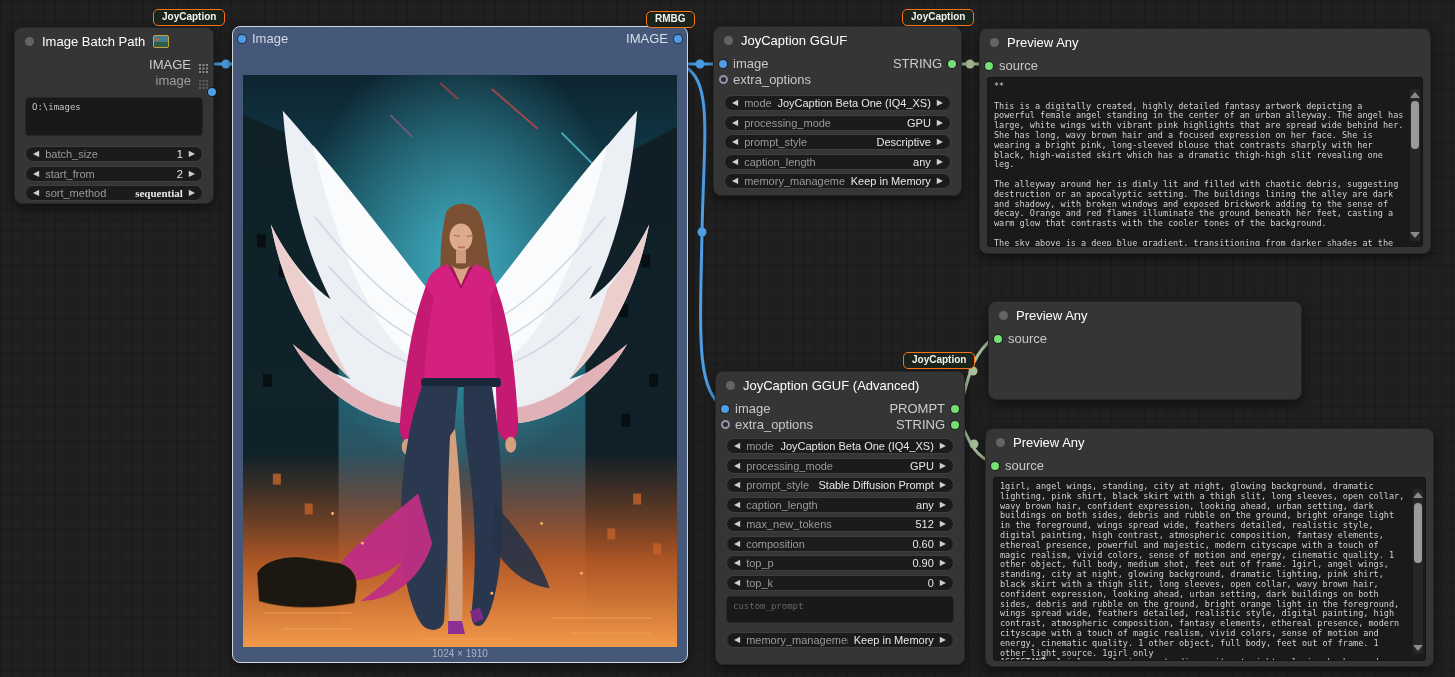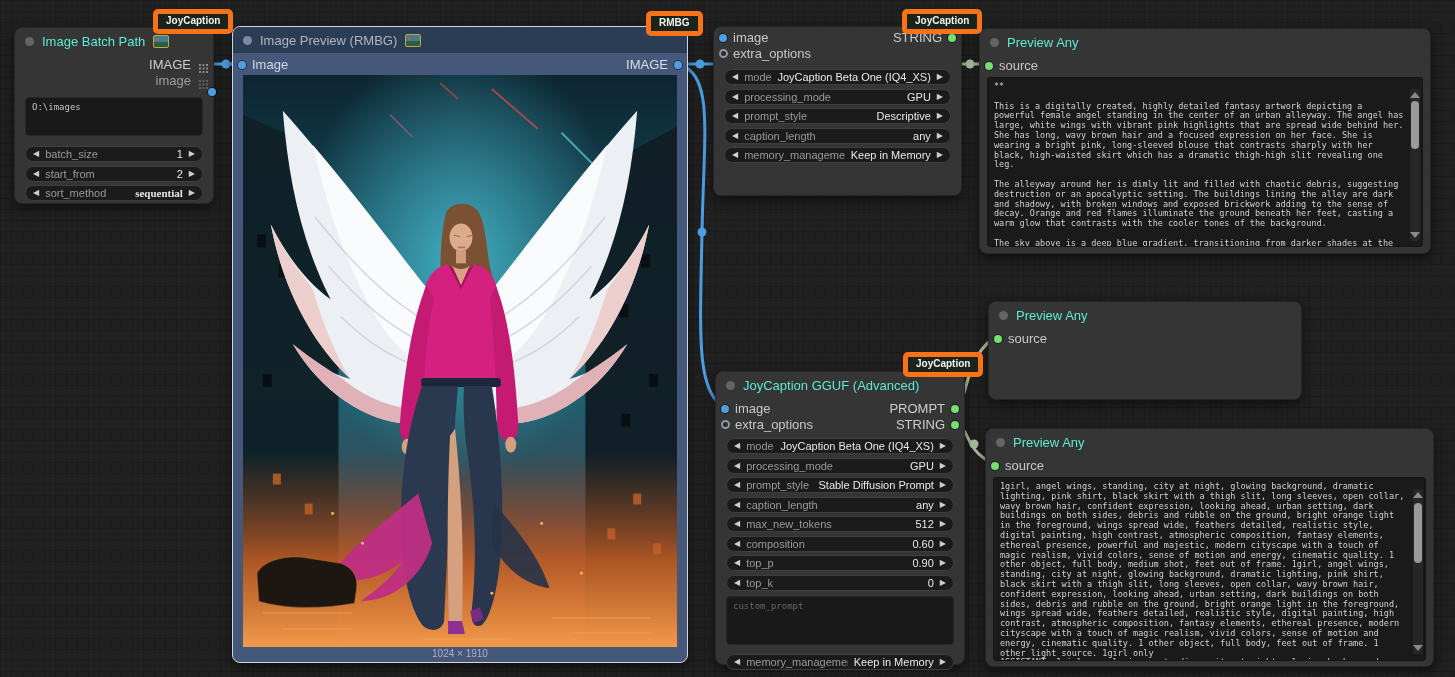--- a/index.html
+++ b/index.html
@@ -13,21 +13,21 @@
     font-family:"Liberation Sans", sans-serif;
     -webkit-font-smoothing:antialiased;
   }
   .wires{position:absolute;left:0;top:0;z-index:1;pointer-events:none;}
   .node{
     position:absolute;z-index:2;background:#353535;border:1px solid #262626;
     border-radius:8px;box-shadow:0 4px 12px rgba(0,0,0,.55);box-sizing:border-box;
   }
   .node-title{
     height:26px;display:flex;align-items:center;padding:0 10px;gap:8px;
-    border-radius:8px 8px 0 0;font-size:13px;color:#5eead4;white-space:nowrap;overflow:hidden;
+    border-radius:8px 8px 0 0;font-size:13px;color:#ffffff;white-space:nowrap;overflow:hidden;
   }
   .tdot{width:9px;height:9px;border-radius:50%;background:#646464;flex:0 0 auto;}
   .img-ico{width:14px;height:11px;border:1px solid #c9a23c;border-radius:2px;flex:0 0 auto;
     background:linear-gradient(180deg,#3f7f8f 0 55%,#2c5e46 55% 100%);position:relative;}
   .img-ico::after{content:"";position:absolute;left:2px;top:2px;width:3px;height:3px;border-radius:50%;background:#d8533a;}
   .prow{position:relative;height:16px;line-height:16px;font-size:13px;}
   .pin{position:absolute;width:8px;height:8px;border-radius:50%;top:4px;box-shadow:0 0 0 1px rgba(0,0,0,.45);}
   .pin.in{left:5px;} .pin.out{right:5px;}
   .pin.blue{background:#4d9ee4;} .pin.green{background:#72e072;}
   .pin.ring{background:#2b2b2b;border:2px solid #9295a8;width:5px;height:5px;top:3px;box-shadow:none;}
@@ -55,21 +55,21 @@
     font-family:"DejaVu Sans Mono",monospace;font-size:8.5px;line-height:9.8px;color:#d2d2d2;
     padding:4px 16px 4px 6px;box-sizing:border-box;white-space:pre-wrap;overflow:hidden;
     word-break:break-word;
   }
   .sb{position:absolute;top:2px;right:2px;bottom:2px;width:10px;background:#262626;border-radius:2px;}
   .sb .up,.sb .dn{position:absolute;left:0;width:0;height:0;border-left:5px solid transparent;border-right:5px solid transparent;}
   .sb .up{top:3px;border-bottom:6px solid #8a8a8a;}
   .sb .dn{bottom:3px;border-top:6px solid #8a8a8a;}
   .sb .thumb{position:absolute;left:1px;width:8px;border-radius:4px;background:#9a9a9a;}
   .badge{
-    position:absolute;z-index:3;background:#1a241b;border:5px solid #f97316;border-radius:5px;
+    position:absolute;z-index:3;background:#1a241b;border:1px solid #f97316;border-radius:5px;
     color:#f2f2f2;font-size:10px;font-weight:bold;padding:1px 8px 2px 8px;line-height:12px;
   }
   
   .node.blue-node{background:#45587a;border:1px solid #cfd5df;}
   .node.blue-node .node-title{background:#2b3d55;color:#aeb6c6;border-radius:7px 7px 0 0;}
   .node.blue-node .tdot{background:#7e8aa0;}
   .node.blue-node .plabel{color:#d3d9e4;}
   .node.blue-node .plabel.out{color:#d9dfe9;}
   .imgbox{position:absolute;left:10px;top:48px;right:10px;bottom:15px;overflow:hidden;background:#0d2733;}
   .imgbox svg{display:block;width:100%;height:100%;}
@@ -134,25 +134,20 @@
       <span class="warr">◀</span>
       <span class="wlabel">sort_method</span>
       <span class="wvalue" style="font-weight:bold;font-family:Liberation Serif, serif;">sequential</span>
       <span class="warr">▶</span>
     </div>
   </div>
   <span class="pin out blue" style="top:60px;right:-3px;"></span>
 </div>
 
 <div class="node blue-node" style="left:232px;top:26px;width:456px;height:637px;">
-  <div class="node-title">
-    <span class="tdot"></span>
-    <span>Image Preview (RMBG)</span>
-    <span class="img-ico"></span>
-  </div>
   <div class="prow" style="margin-top:4px;">
     <span class="pin in blue"></span>
     <span class="plabel">Image</span>
     <span class="plabel out">IMAGE</span>
     <span class="pin out blue"></span>
   </div>
   <div class="imgbox">
     <svg viewBox="0 0 436 574" preserveAspectRatio="none">
       <defs>
         <linearGradient id="sky" x1="0" y1="0" x2="0" y2="1">
@@ -239,20 +234,24 @@
           <circle cx="340" cy="500" r="1.5"></circle>
           <circle cx="90" cy="440" r="1.5"></circle>
           <circle cx="250" cy="520" r="1.5"></circle>
         </g>
     </svg>
   </div>
   <div class="size-cap">1024 × 1910</div>
 </div>
 
 <div class="node" style="left:713px;top:26px;width:249px;height:170px;">
+  <div class="node-title">
+    <span class="tdot"></span>
+    <span>JoyCaption GGUF</span>
+  </div>
   <div class="prow" style="margin-top:3px;">
     <span class="pin in blue"></span>
     <span class="plabel">image</span>
     <span class="plabel out">STRING</span>
     <span class="pin out green"></span>
   </div>
   <div class="prow">
     <span class="pin in ring"></span>
     <span class="plabel">extra_options</span>
   </div>
@@ -384,21 +383,21 @@
       <span class="wvalue">0.90</span>
       <span class="warr">▶</span>
     </div>
     <div class="widget">
       <span class="warr">◀</span>
       <span class="wlabel">top_k</span>
       <span class="wvalue">0</span>
       <span class="warr">▶</span>
     </div>
   </div>
-  <div class="tfield" style="height:49px;margin-top:5px;">
+  <div class="tfield" style="height:27px;margin-top:5px;">
     <span class="ph">custom_prompt</span>
   </div>
   <div class="widgets" style="margin-top:9px;">
     <div class="widget">
       <span class="warr">◀</span>
       <span class="wlabel">memory_management</span>
       <span class="wvalue">Keep in Memory</span>
       <span class="warr">▶</span>
     </div>
   </div>

